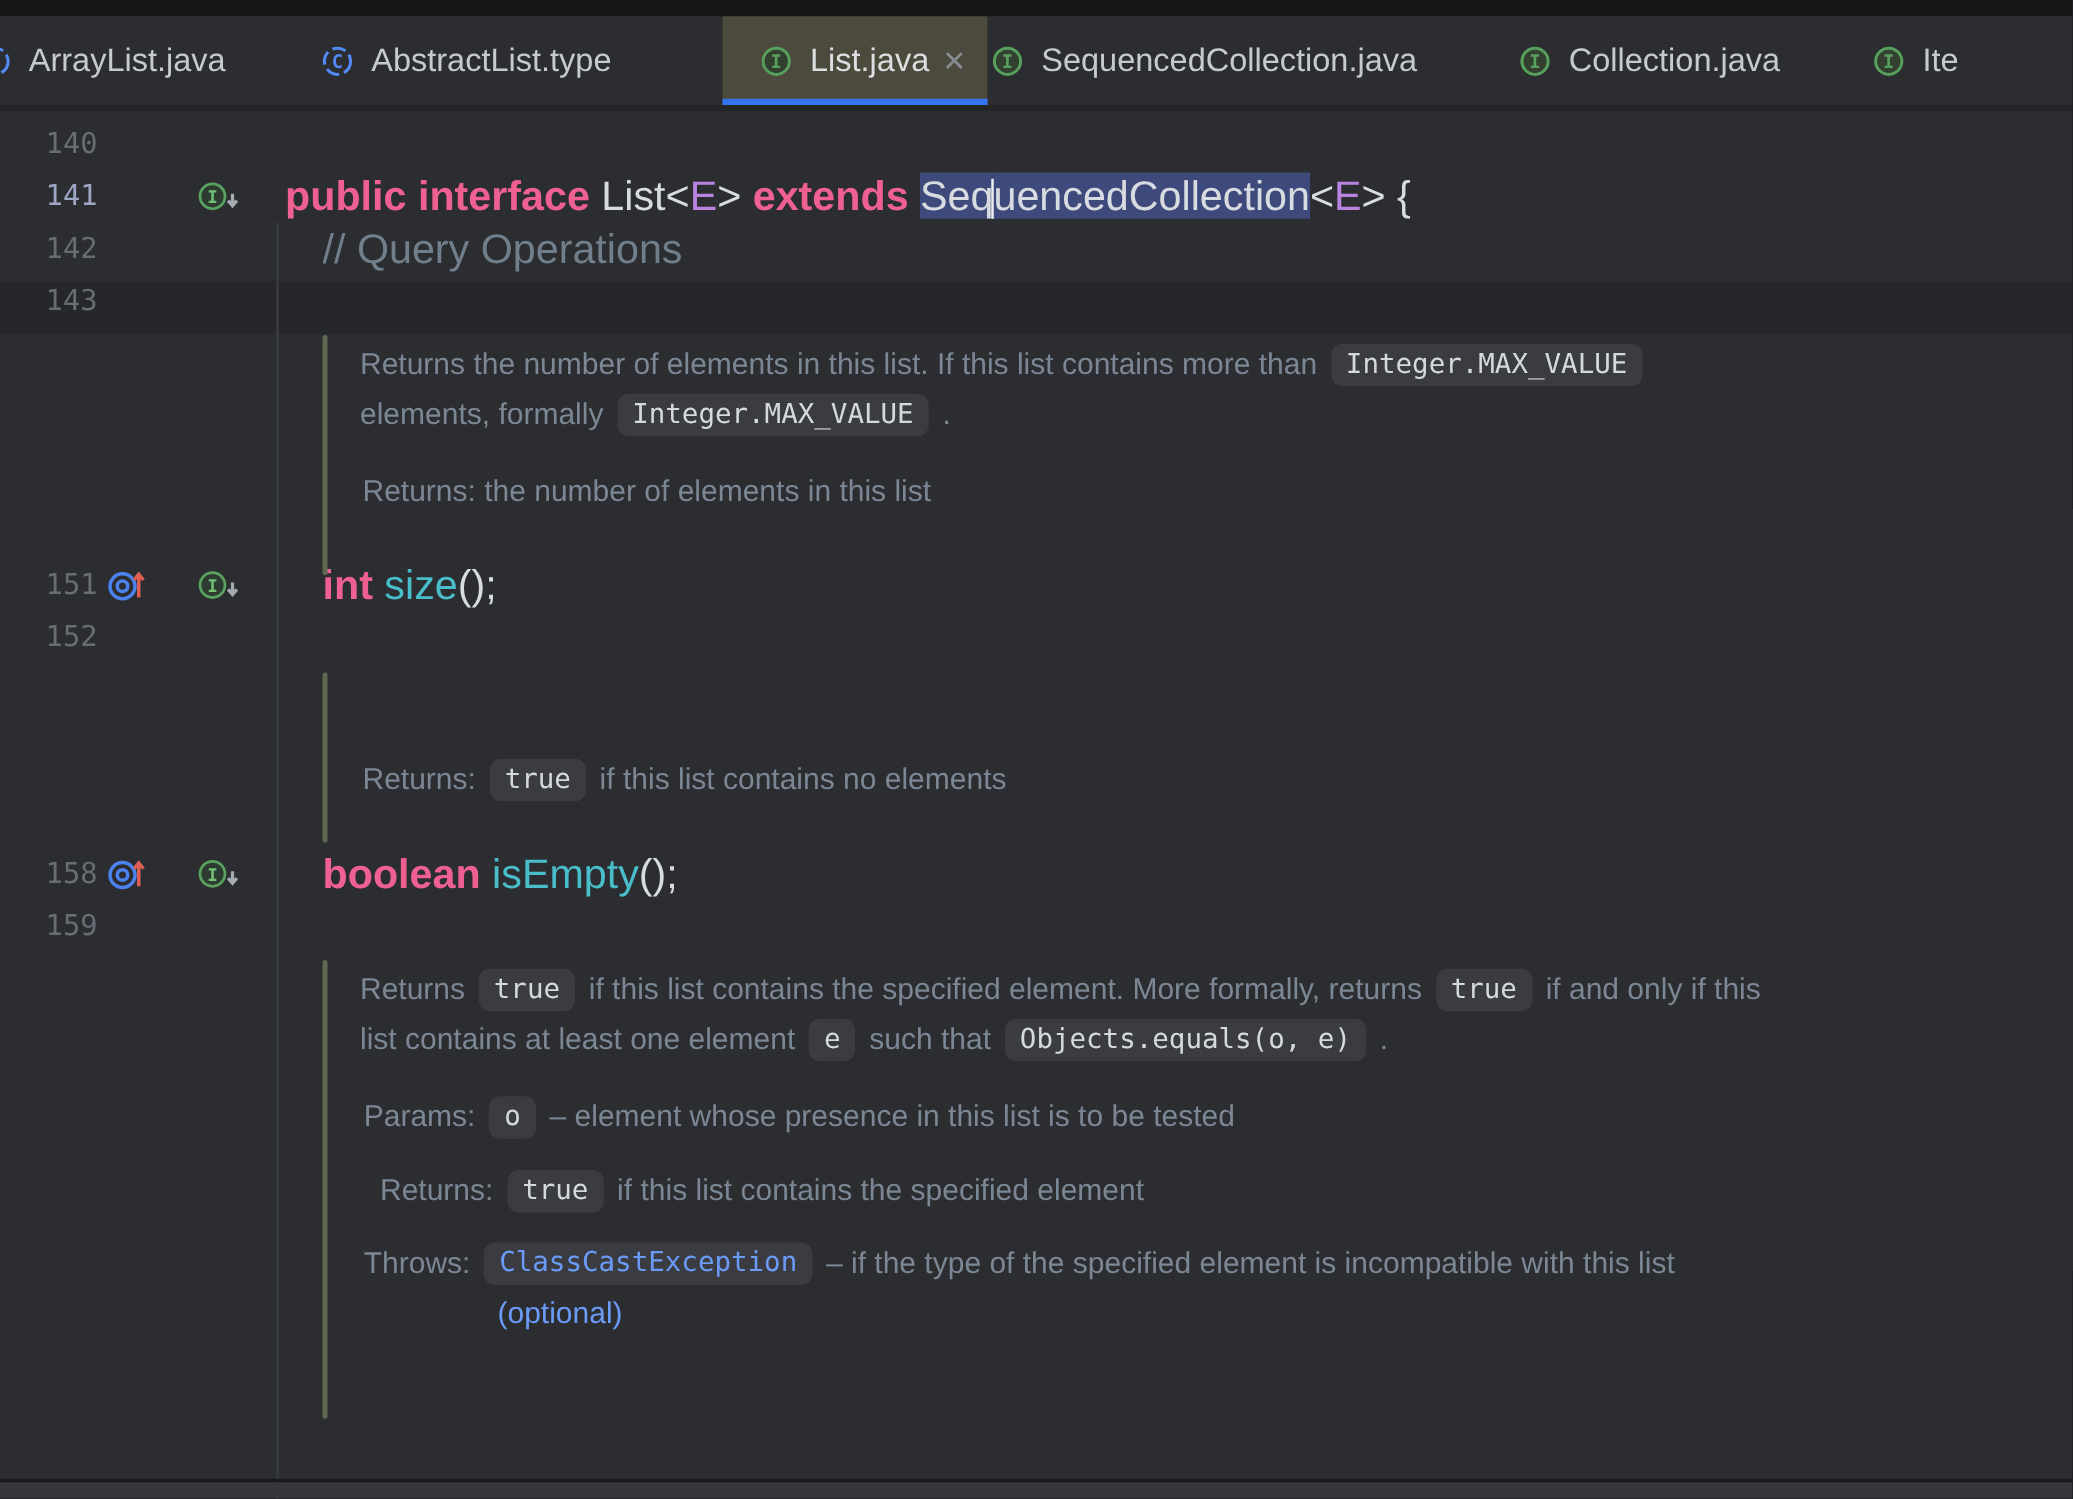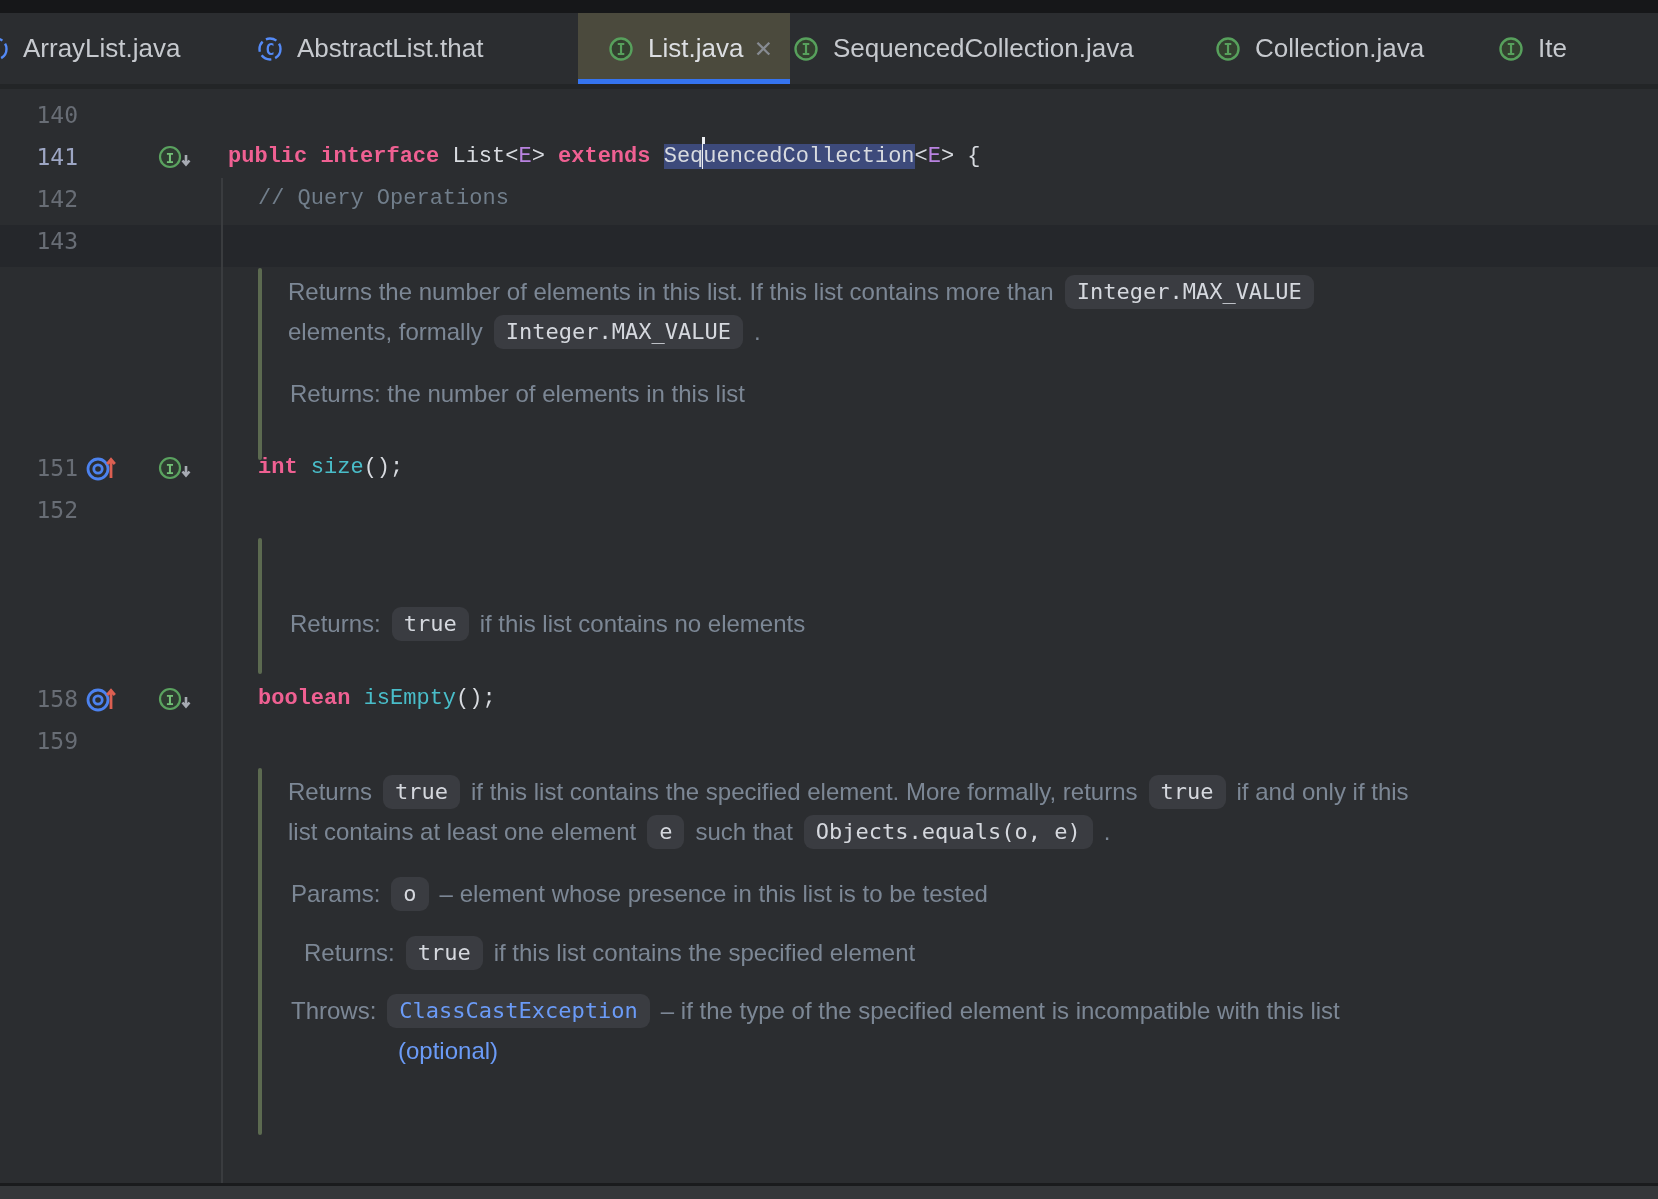--- a/index.html
+++ b/index.html
@@ -32,21 +32,21 @@
   .caret-row{position:absolute;left:0;top:136px;width:1658px;height:42px;background:var(--caretrow);}
   .gutter-vline{position:absolute;left:221px;top:89px;width:2px;height:1094px;background:var(--gutterline);}
   .line-num{
     position:absolute;left:0;width:78px;height:42px;line-height:42px;text-align:right;
     font-family:"DejaVu Sans Mono","Liberation Mono",monospace;font-size:23px;color:var(--linenum);
   }
   .line-num.active{color:var(--linenum-active);}
   .gutter-icon{position:absolute;width:40px;height:30px;}
   .code-line{
     position:absolute;height:42px;line-height:42px;white-space:pre;
-    font-family:Liberation Mono, monospace;font-size:22px;color:var(--plain);
+    font-family:Liberation Sans, sans-serif;font-size:33px;color:var(--plain);
   }
   .tk-kw{color:var(--kw);font-weight:bold;}
   .tk-plain{color:var(--plain);}
   .tk-tp{color:var(--tp);}
   .tk-method{color:var(--method);}
   .tk-comment{color:var(--comment);}
   .tk-sel{background:var(--sel);}
   .caret{display:inline-block;width:3px;height:32px;background:#eceef2;vertical-align:-7px;margin:0 -1.5px;}
   
   .doc-border{position:absolute;width:4px;background:var(--docborder);border-radius:2px;}
@@ -75,21 +75,21 @@
     <circle cx="14" cy="14" r="10.5" fill="none" stroke="#548af7" stroke-width="2.4" stroke-dasharray="11 4"></circle>
     <text x="14" y="19.5" text-anchor="middle" font-family="DejaVu Sans Mono, monospace" font-weight="bold" font-size="15" fill="#548af7">C</text>
           </svg></span>
         <span class="tab-label">ArrayList.java</span>
       </div>
       <div class="tab" style="left: 246px; width: 290px; padding-left: 10px; box-sizing: border-box;">
         <span class="tab-icon"><svg width="28" height="28" viewBox="0 0 28 28">
     <circle cx="14" cy="14" r="10.5" fill="none" stroke="#548af7" stroke-width="2.4" stroke-dasharray="11 4"></circle>
     <text x="14" y="19.5" text-anchor="middle" font-family="DejaVu Sans Mono, monospace" font-weight="bold" font-size="15" fill="#548af7">C</text>
           </svg></span>
-        <span class="tab-label">AbstractList.that</span>
+        <span class="tab-label">AbstractList.type</span>
       </div>
       <div class="tab active" style="left: 578px; width: 212px; padding-left: 29px; box-sizing: border-box;">
         <span class="tab-icon"><svg width="28" height="28" viewBox="0 0 28 28">
     <circle cx="14" cy="14" r="10.5" fill="#33402f" stroke="#57a05c" stroke-width="2.4"></circle>
     <text x="14" y="19.5" text-anchor="middle" font-family="DejaVu Sans Mono, monospace" font-weight="bold" font-size="15" fill="#57a05c">I</text>
           </svg></span>
         <span class="tab-label">List.java</span>
         <span class="tab-close" style="right: 17px;">✕</span>
         <div class="underline"></div>
       </div>

